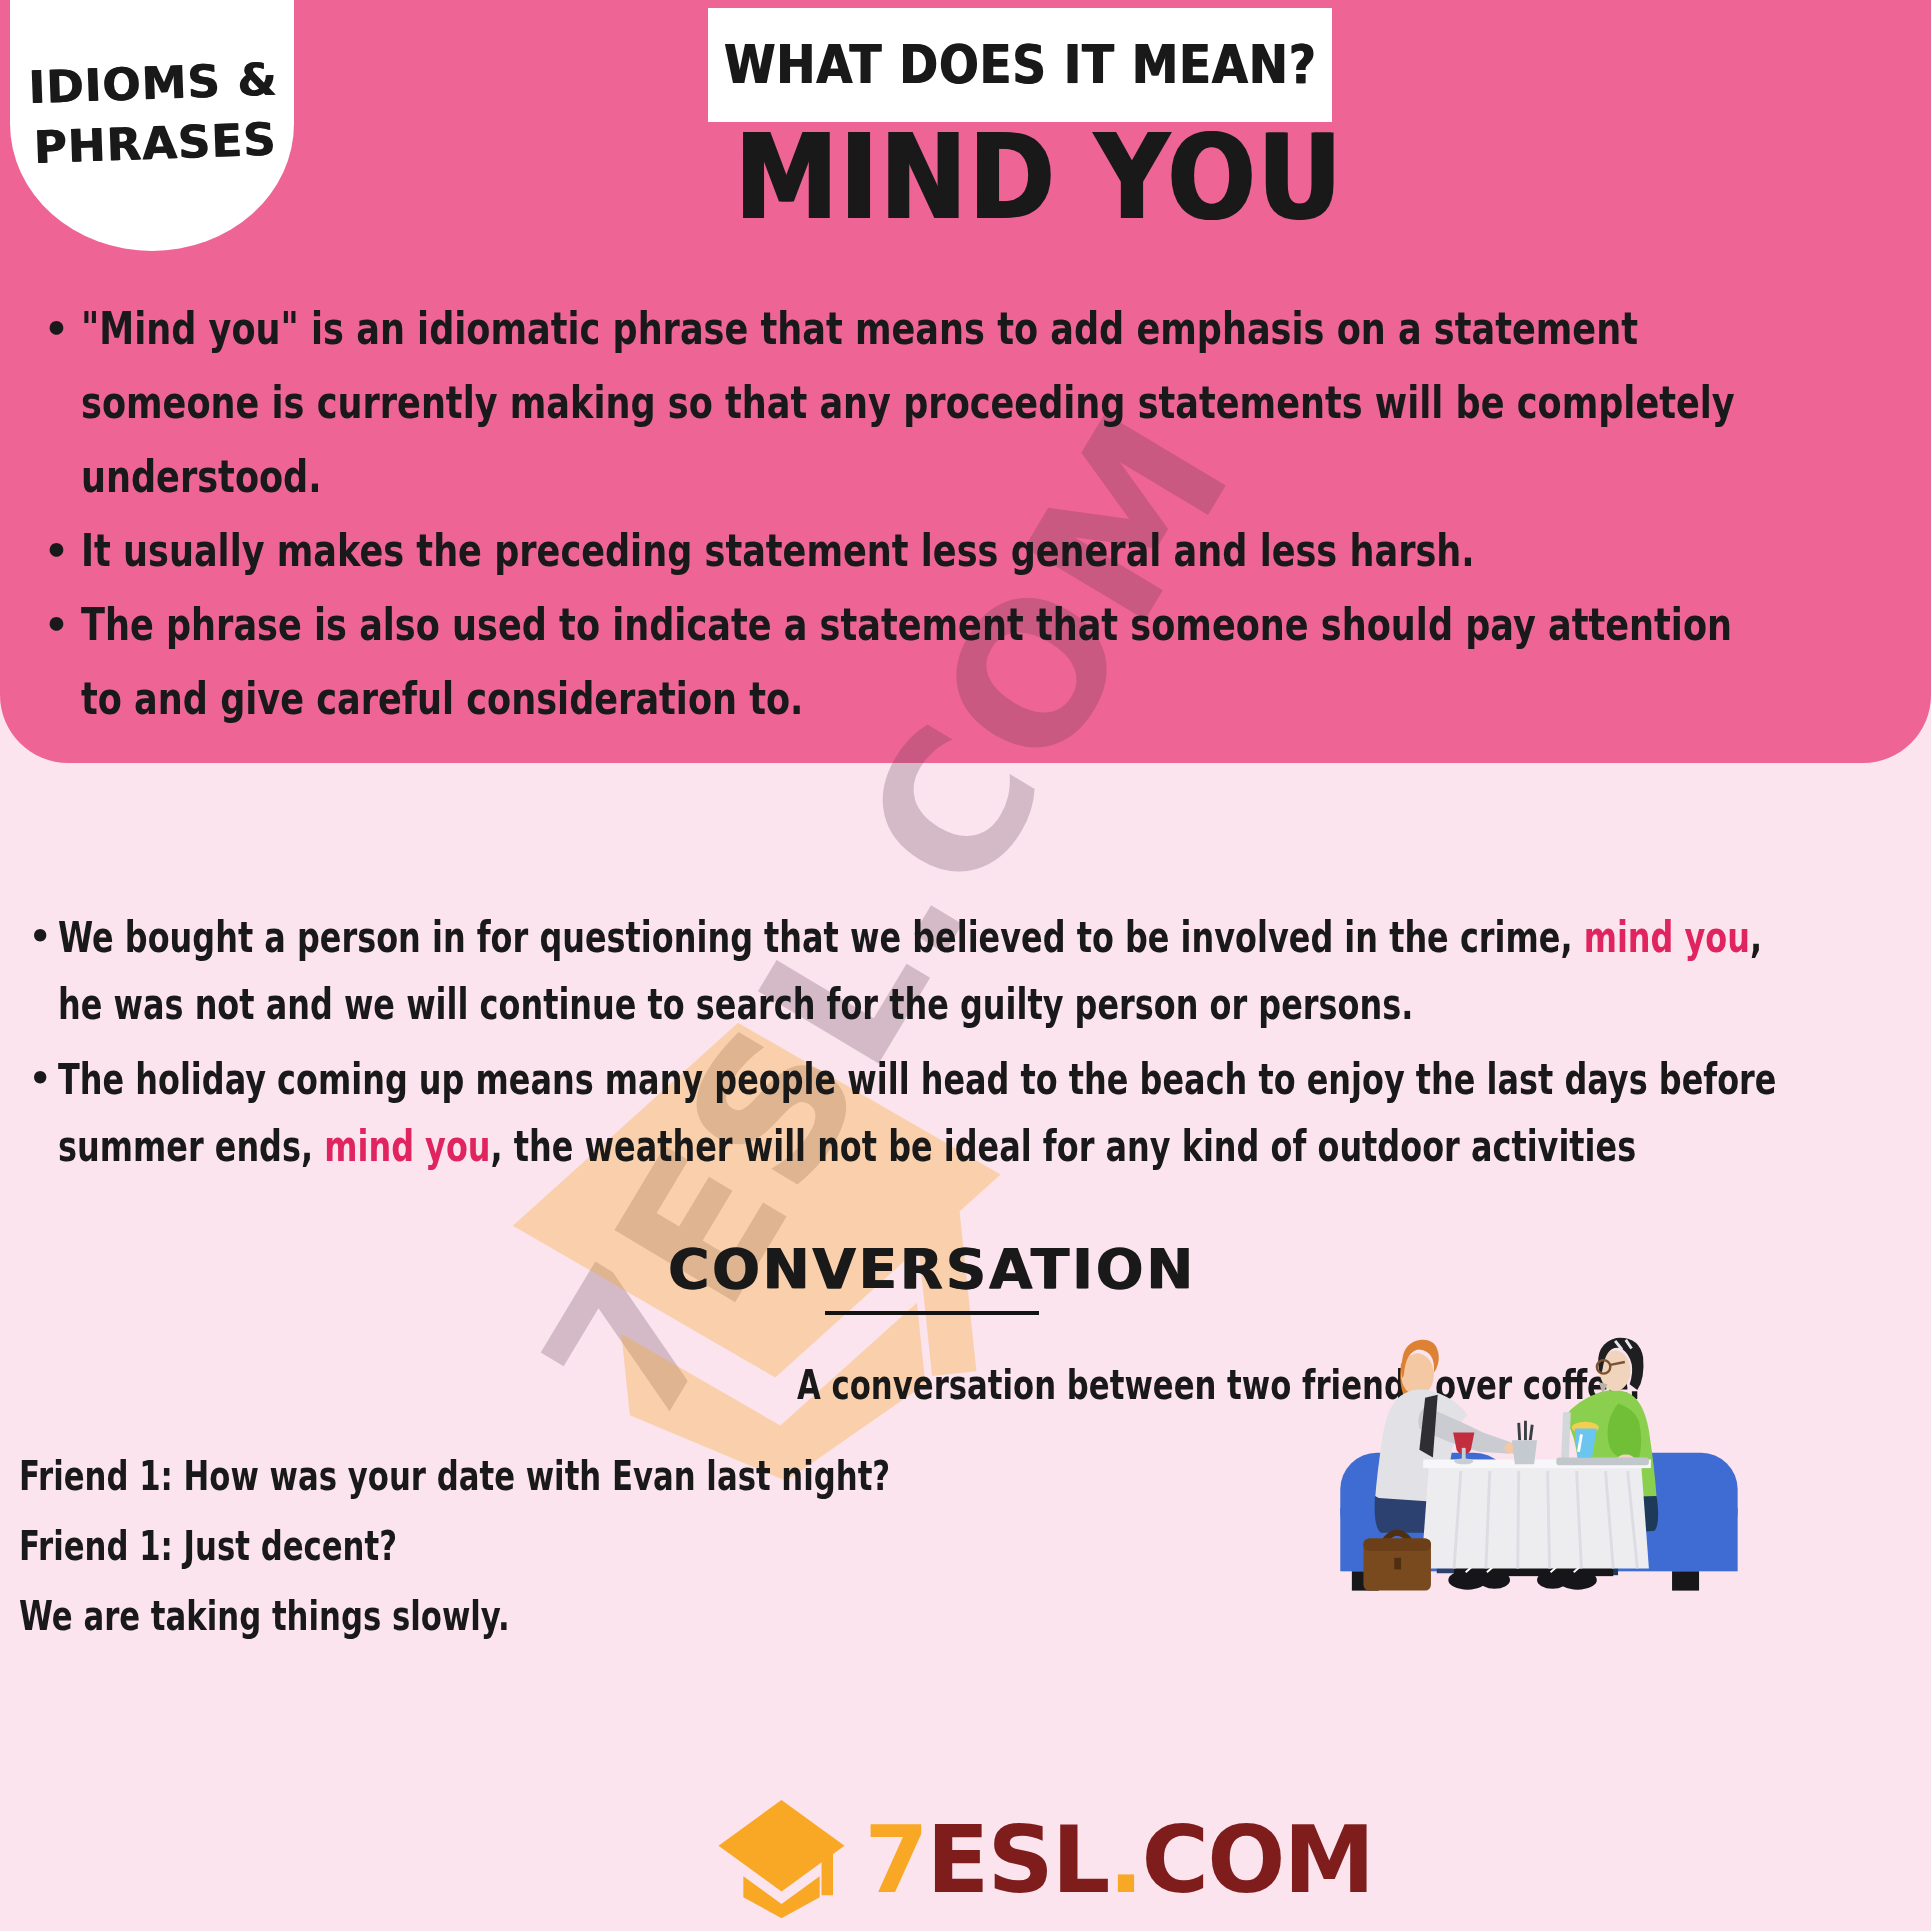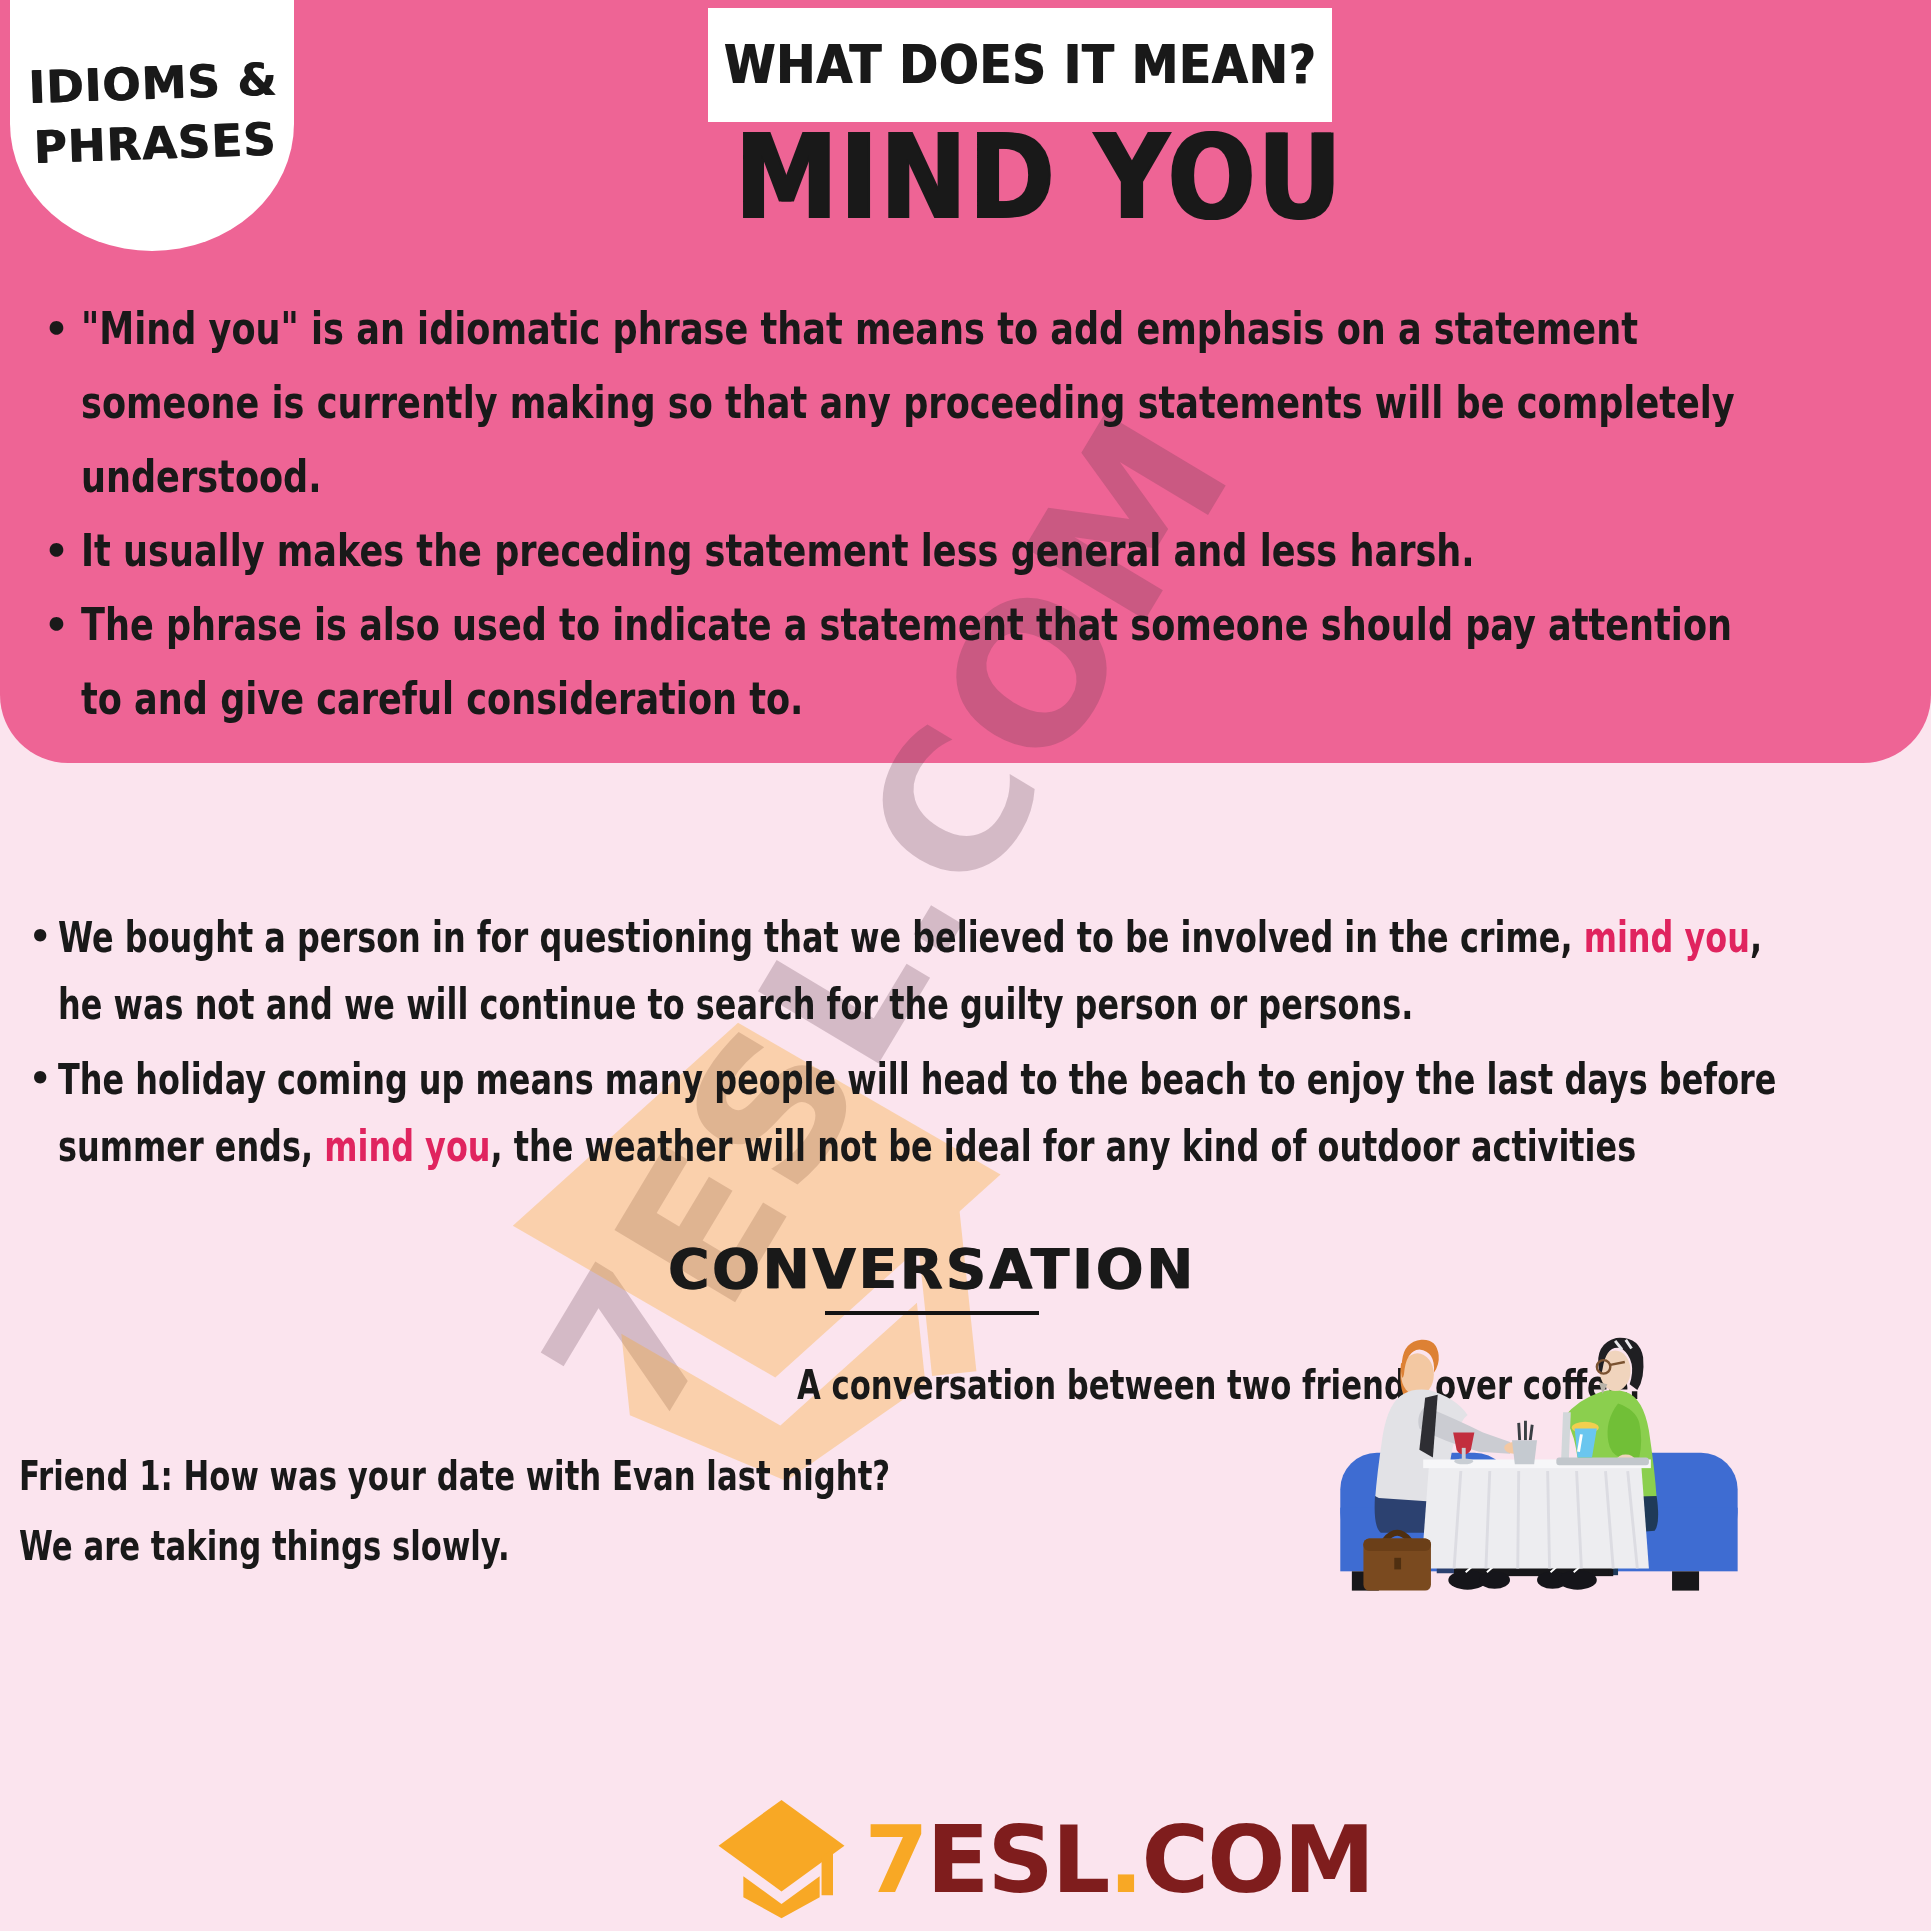--- a/index.html
+++ b/index.html
@@ -141,20 +141,21 @@
     </div>
 
   <div class="layer2 sechead convhead">
     <div class="ht">CONVERSATION</div>
     <div class="underbar"></div>
   </div>
 
   <div class="layer2 conv" id="conv-list">
       <div class="tline intro"><span class="cond"><span>A conversation between two friends over coffee.</span></span></div>
       <div class="tline"><span class="cond"><span>Friend 1: How was your date with Evan last night?</span></span></div>
+      <div class="tline"><span class="cond"><span>Friend 1: Just decent?</span></span></div>
       <div class="tline"><span class="cond"><span>We are taking things slowly.</span></span></div>
     </div>
 
   <svg class="layer2 illus" width="434" height="275" viewBox="0 0 450 285">
 
     <rect x="20" y="123" width="177" height="100" rx="38" fill="#3e6cd2"></rect>
     <rect x="20" y="180" width="177" height="66" fill="#3e6cd2"></rect>
     <rect x="253" y="123" width="179" height="100" rx="38" fill="#3e6cd2"></rect>
     <rect x="253" y="180" width="179" height="66" fill="#3e6cd2"></rect>
     <rect x="32" y="246" width="28" height="20" fill="#17171a"></rect>

